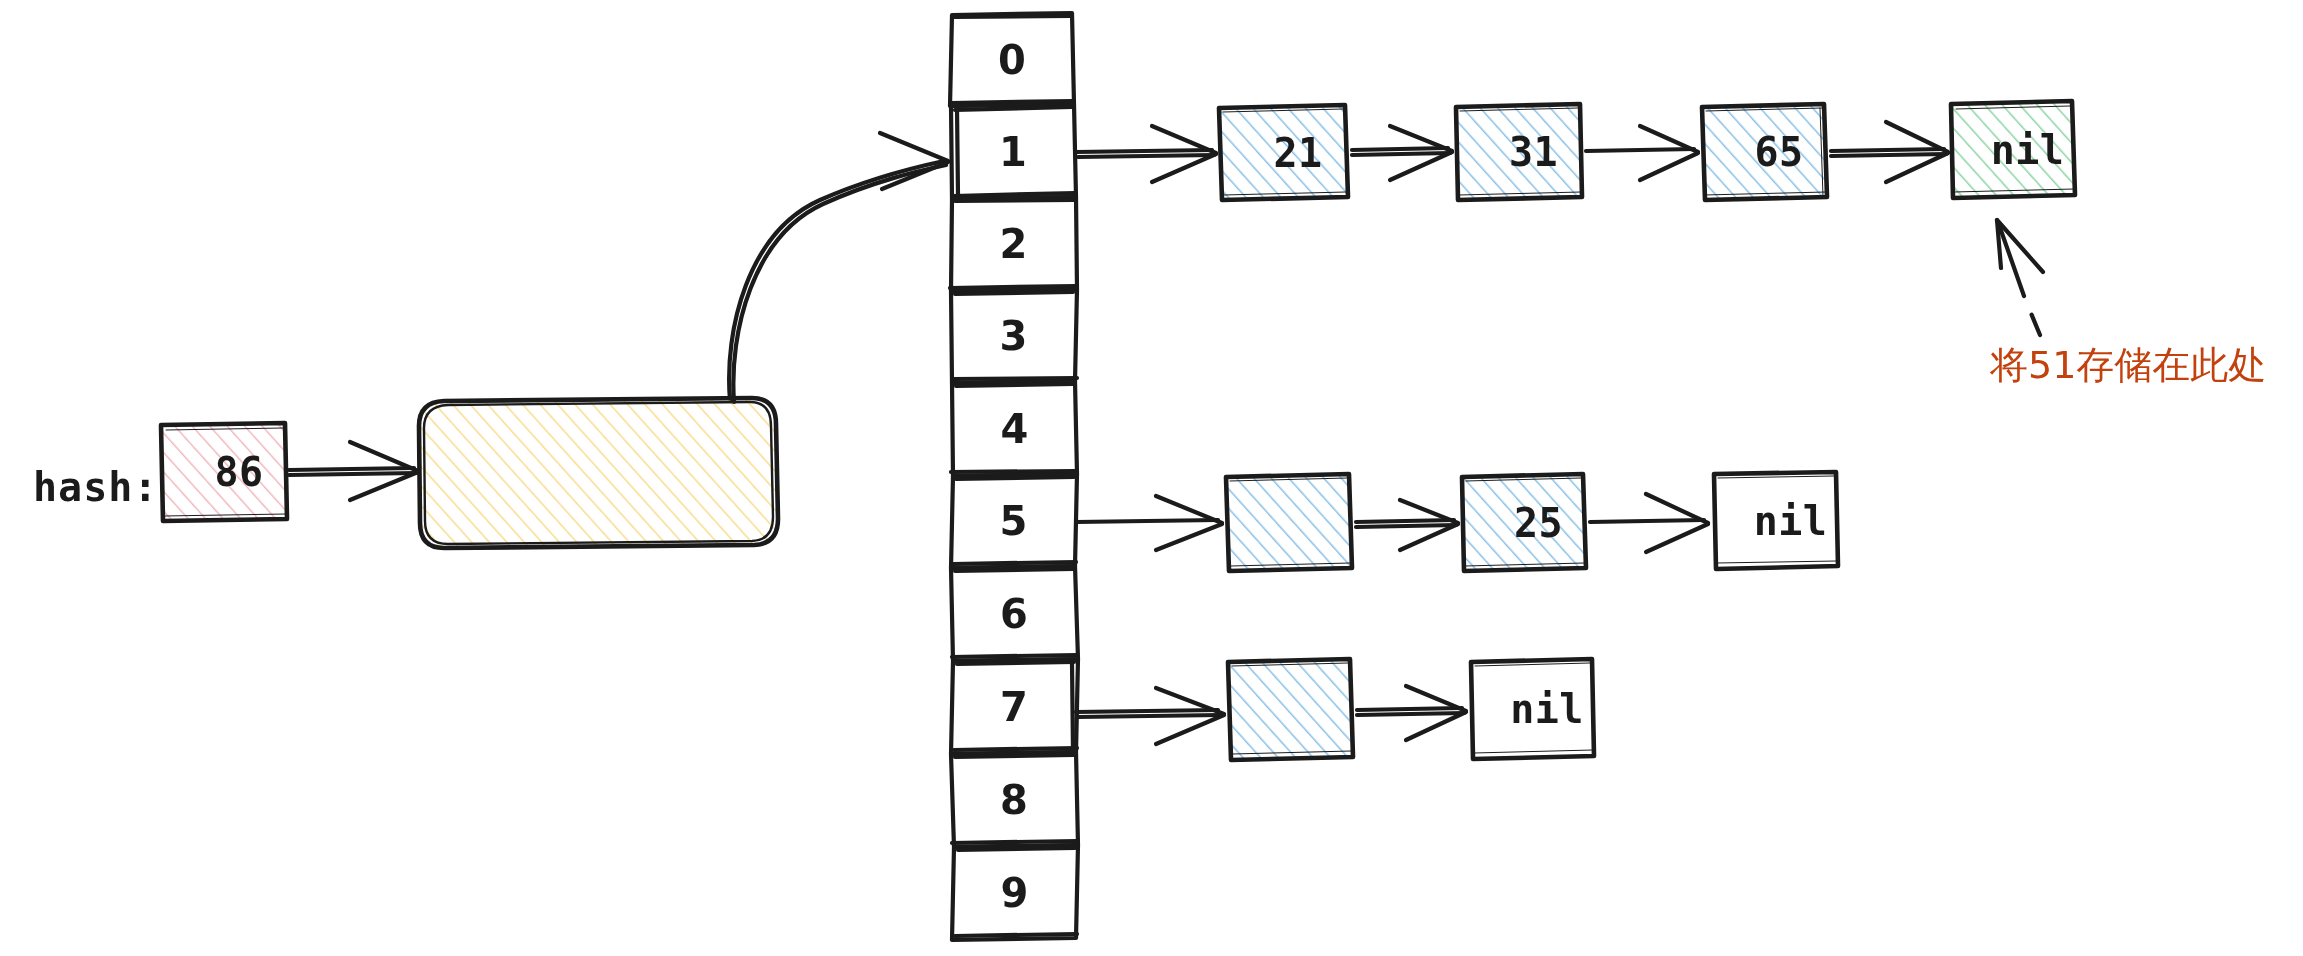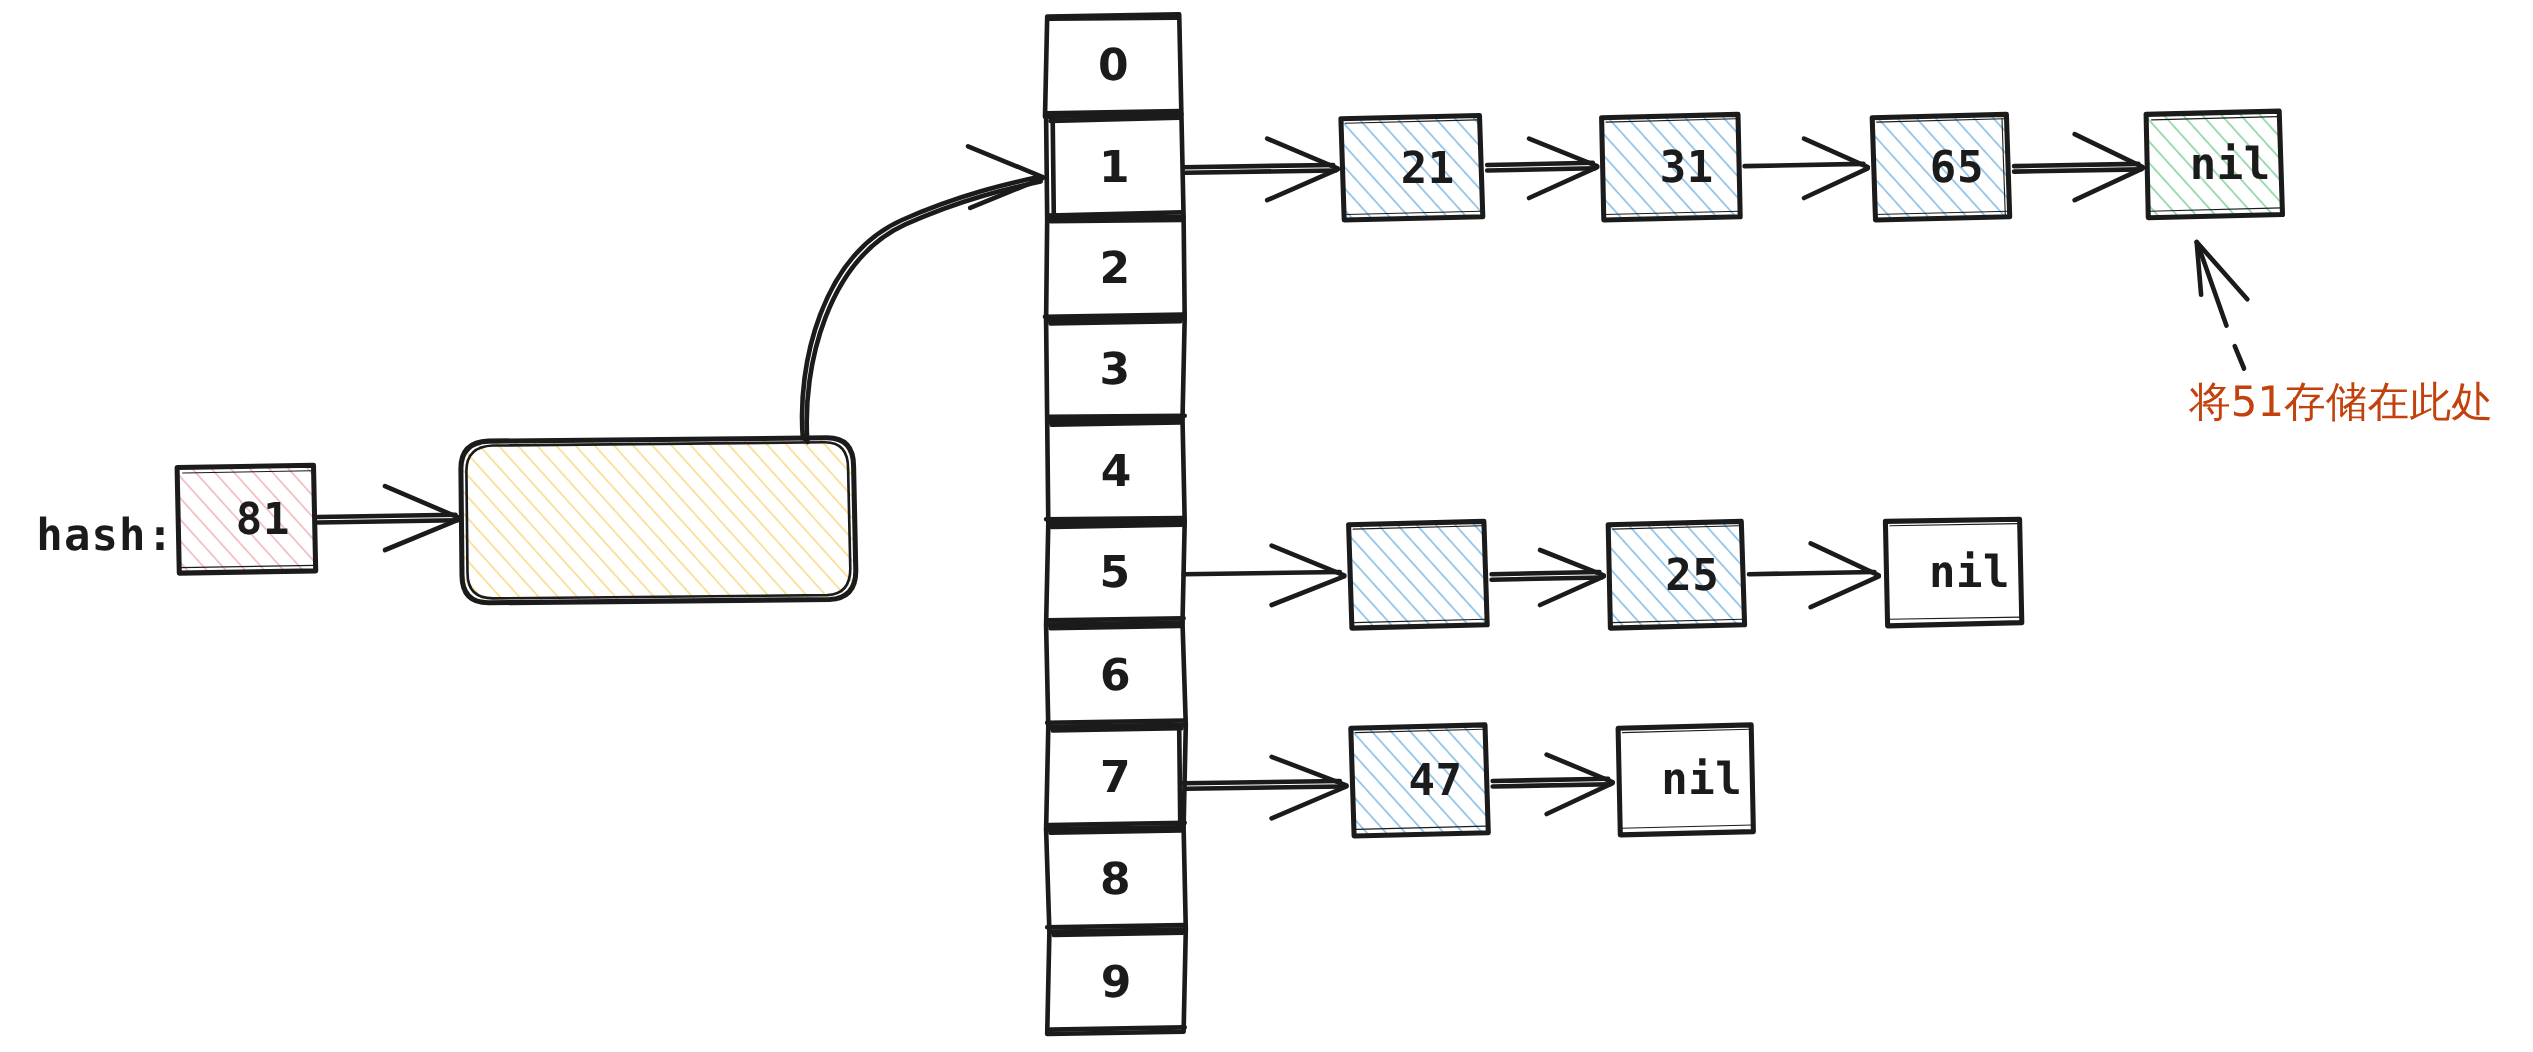--- a/index.html
+++ b/index.html
@@ -284,21 +284,21 @@
         <path d="M2024 296 L1998 222"></path>
         <path d="M1997 220 L2001 268"></path>
         <path d="M1997 220 L2043 272"></path>
       </g>
 
     </g>
   </svg>
 
   <div class="lbl mono hash-text" style="left:18px; top:448px; width:120px; height:48px; justify-content:flex-start;">hash:</div>
 
-  <div class="lbl mono node-text" style="left:161px; top:424px; width:126px; height:96px;">81</div>
+  <div class="lbl mono node-text" style="left:161px; top:424px; width:126px; height:96px;">86</div>
 
 
   <div class="lbl bucket-text" style="left:950px; top:13px; width:124px; height:93px;">0</div>
   <div class="lbl bucket-text" style="left:951px; top:105px; width:124px; height:93px;">1</div>
   <div class="lbl bucket-text" style="left:951px; top:198px; width:125px; height:92px;">2</div>
   <div class="lbl bucket-text" style="left:951px; top:290px; width:125px; height:92px;">3</div>
   <div class="lbl bucket-text" style="left:952px; top:382px; width:125px; height:93px;">4</div>
   <div class="lbl bucket-text" style="left:951px; top:475px; width:125px; height:92px;">5</div>
   <div class="lbl bucket-text" style="left:951px; top:567px; width:126px; height:93px;">6</div>
   <div class="lbl bucket-text" style="left:951px; top:660px; width:126px; height:93px;">7</div>
@@ -306,18 +306,17 @@
   <div class="lbl bucket-text" style="left:952px; top:846px; width:125px; height:93px;">9</div>
 
   <div class="lbl mono node-text" style="left:1219px; top:106px; width:128px; height:93px;">21</div>
   <div class="lbl mono node-text" style="left:1456px; top:105px; width:125px; height:94px;text-align:center;">31</div>
   <div class="lbl mono node-text" style="left:1702px; top:105px; width:124px; height:94px;">65</div>
   <div class="lbl mono node-text" style="left:1951px; top:102px; width:123px; height:95px;">nil</div>
 
   <div class="lbl mono node-text" style="left:1462px; top:475px; width:123px; height:95px;">25</div>
   <div class="lbl mono node-text" style="left:1714px; top:473px; width:123px; height:95px;">nil</div>
 
-  <div class="lbl mono node-text" style="left:1228px; top:660px; width:124px; height:99px;">47</div>
   <div class="lbl mono node-text" style="left:1471px; top:660px; width:122px; height:98px;">nil</div>
 
   <div class="lbl cn-text" style="left:1990px; top:340px; width:300px; height:50px; justify-content:flex-start;">将51存储在此处</div>
 
 </div>
 
 </body></html>

